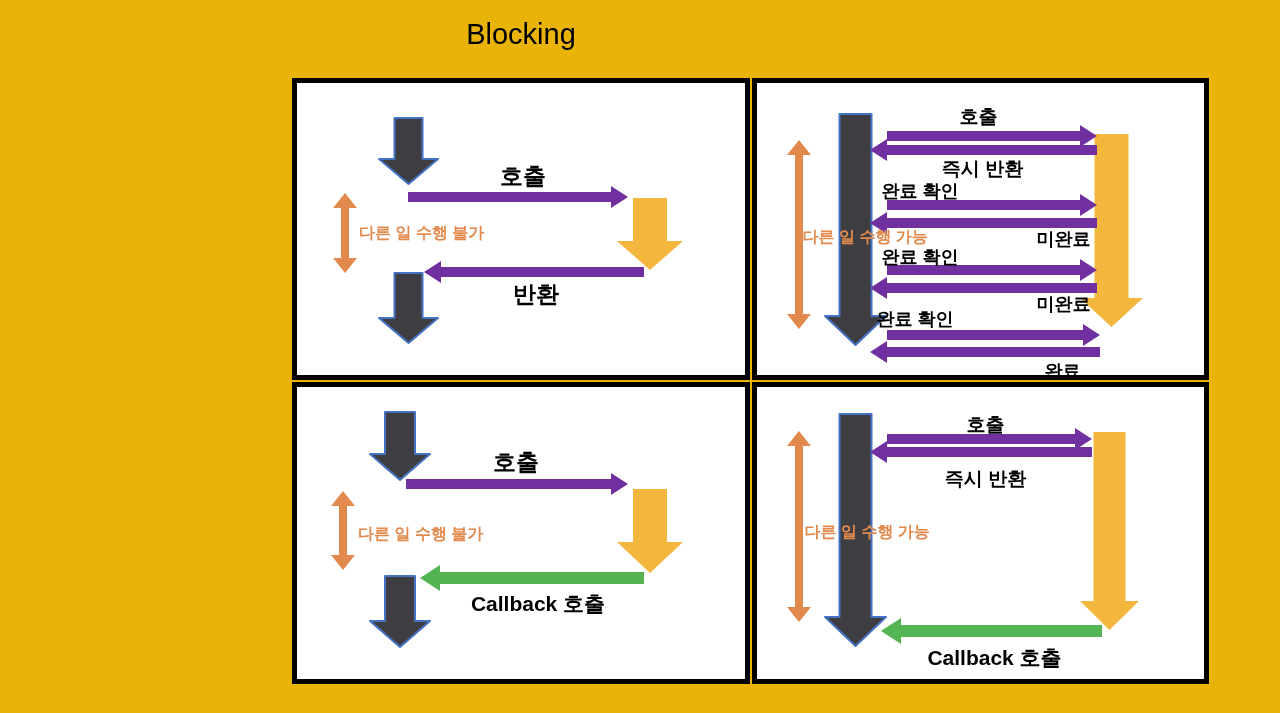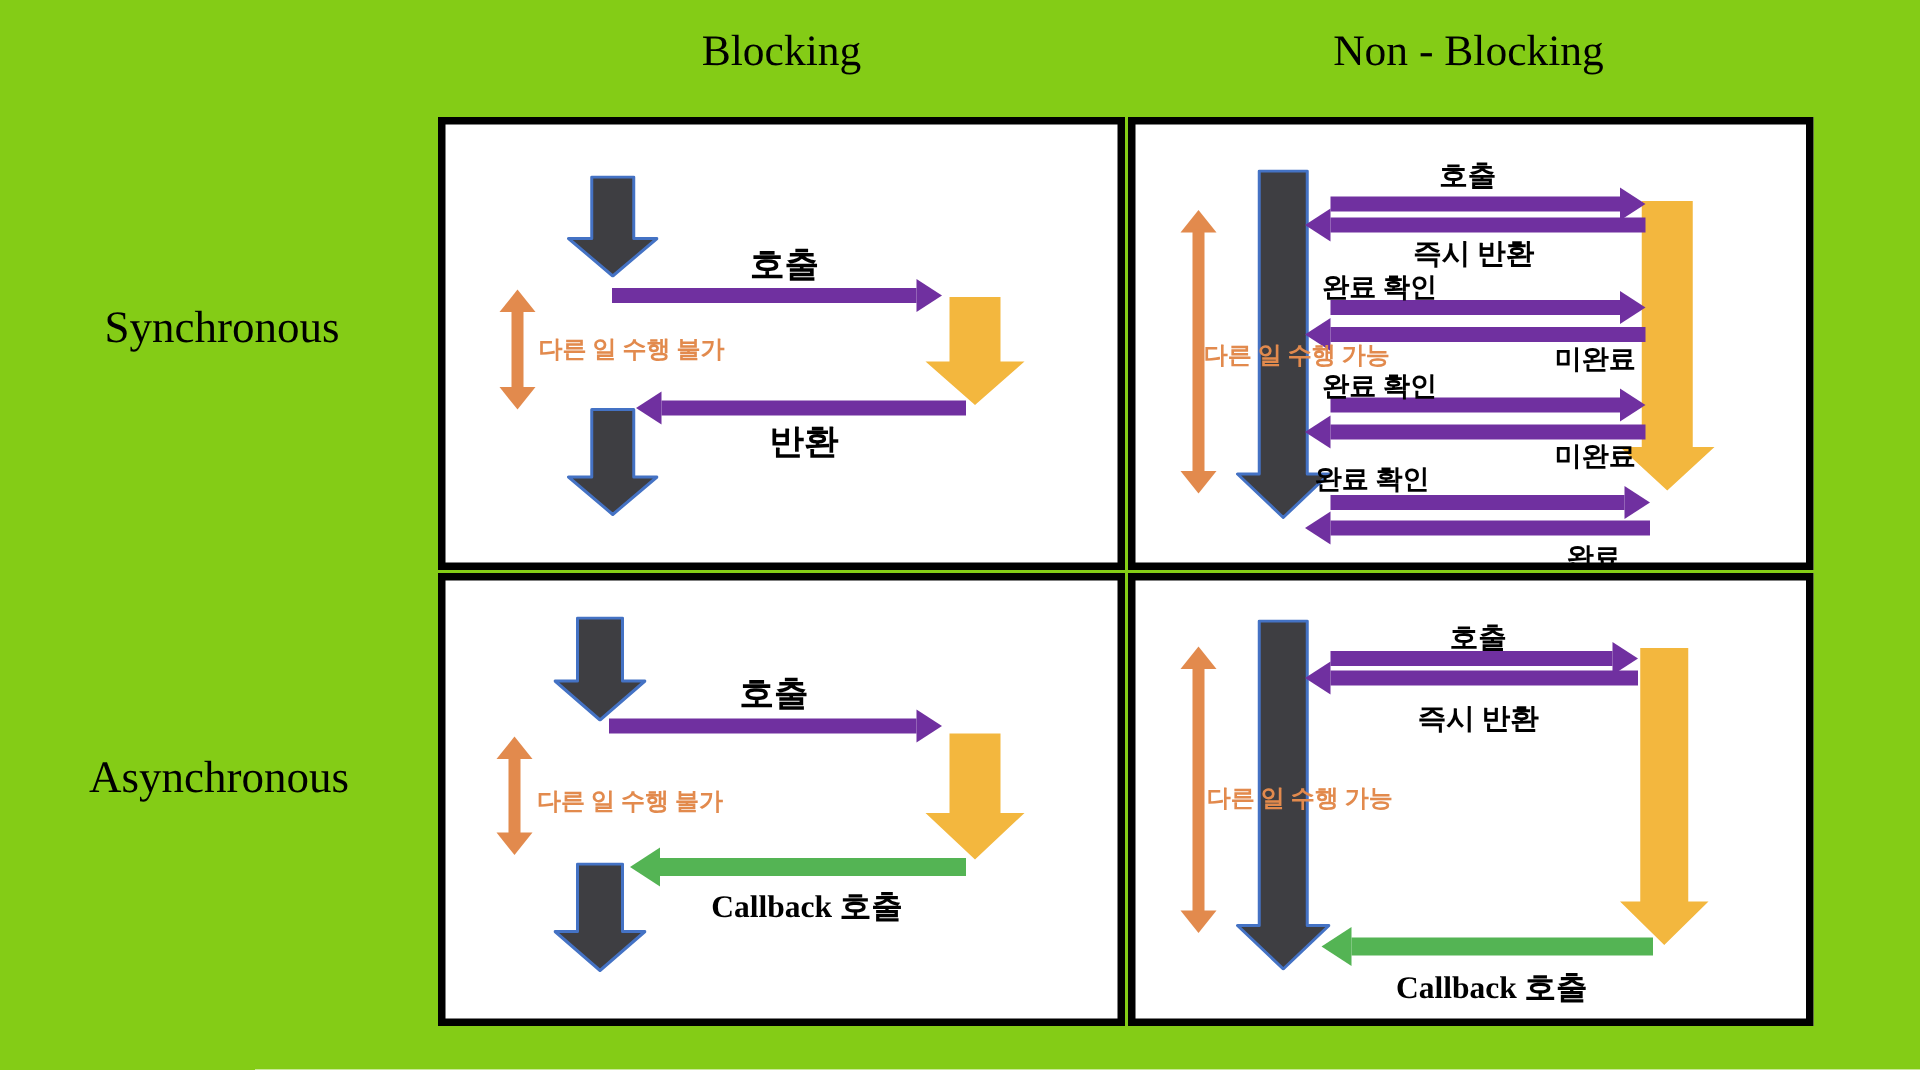--- a/index.html
+++ b/index.html
@@ -1,18 +1,18 @@
 <!DOCTYPE html>
 <html style="--dark: #3E3E42; --dark-outline: #4472C4; --purple: #7030A0; --gold: #F3B73E; --orange: #E28A4D; --green: #54B454; --border: #000000;"><head>
 <meta charset="utf-8">
 <style>
   html,body { margin:0; padding:0; background:#fff; }
   .canvas {
-    position:relative; width:1280px; height:713px; background:#84cc16;
-    font-family:Liberation Serif, serif; overflow:hidden;
+    position:relative; width:1280px; height:713px; background:#eab308;
+    font-family:Liberation Sans, sans-serif; overflow:hidden;
   }
   .hdr {
     position:absolute; transform:translateX(-50%); font-size:29px; color:#000;
     white-space:nowrap; font-weight:400;
   }
   .grid {
     position:absolute; left:292px; top:78px; width:917px; height:606px;
     display:grid; grid-template-columns:1fr 1fr; grid-template-rows:1fr 1fr; gap:2px;
   }
   .cell { position:relative; background:#fff; border:5px solid var(--border,#000); }
@@ -46,23 +46,20 @@
   .lbl.c { transform:translateX(-50%); }
   .note { position:absolute; font-weight:bold; color:var(--orange,#E28A4D); font-size:16px; white-space:nowrap; z-index:4; }
   .f23 { font-size:23px; } .f21 { font-size:21px; } .f19 { font-size:19px; } .f18 { font-size:18px; }
 </style>
 </head>
 <body>
 
 <div class="canvas">
 
   <div class="hdr" style="left:521px; top:18px;">Blocking</div>
-  <div class="hdr" style="left:979px; top:18px;">Non - Blocking</div>
-  <div class="hdr" style="left:148px; top:202px; font-size:30px;">Synchronous</div>
-  <div class="hdr" style="left:146px; top:502px; font-size:30px;">Asynchronous</div>
 
   <div class="grid">
 
     <div class="cell">
       <span class="blk" style="left:81px; top:34px;"><svg width="61" height="68" viewBox="0 0 61 68">
             <polygon points="16.5,1 44.5,1 44.5,42 60,42 30.5,67 1,42 16.5,42" fill="#3E3E42" stroke="#4472C4" stroke-width="2" stroke-linejoin="round"></polygon>
           </svg></span>
       <div class="lbl c f23" style="left:226px; top:78px;">호출</div>
       <div class="larrow right purple" style="left:111px; top:109px; width:203px;"></div>
       <span class="blk" style="left:319px; top:114px;"><svg width="68" height="74" viewBox="0 0 68 74">

